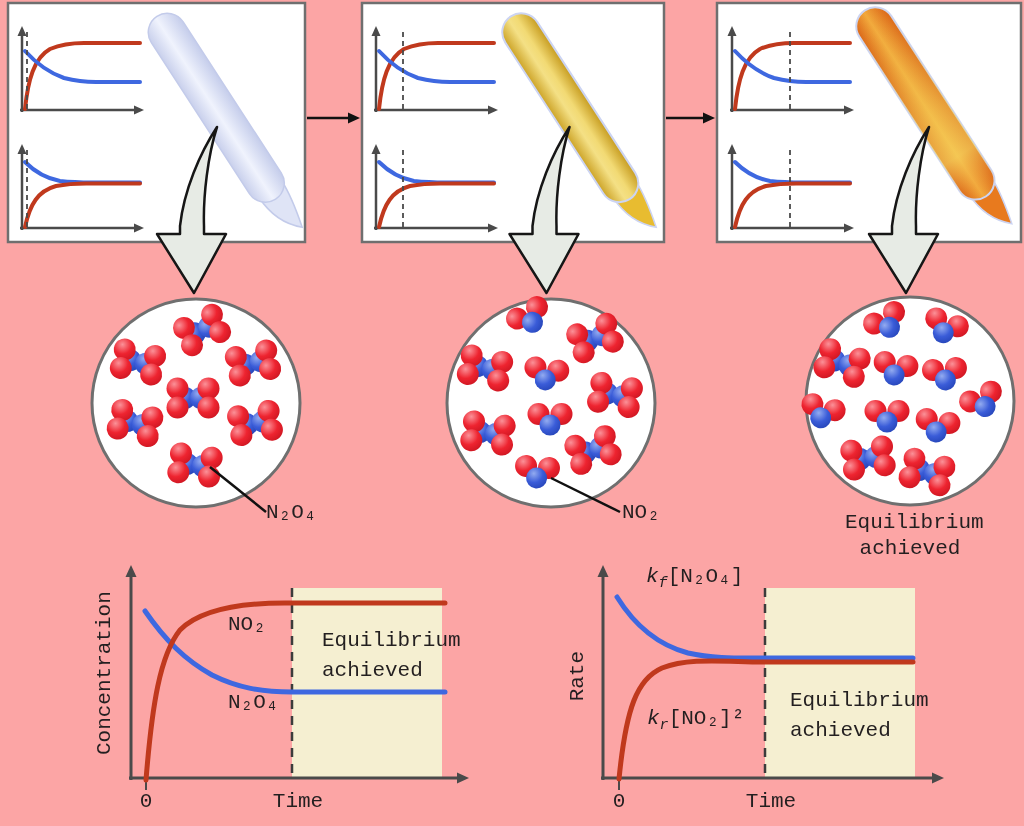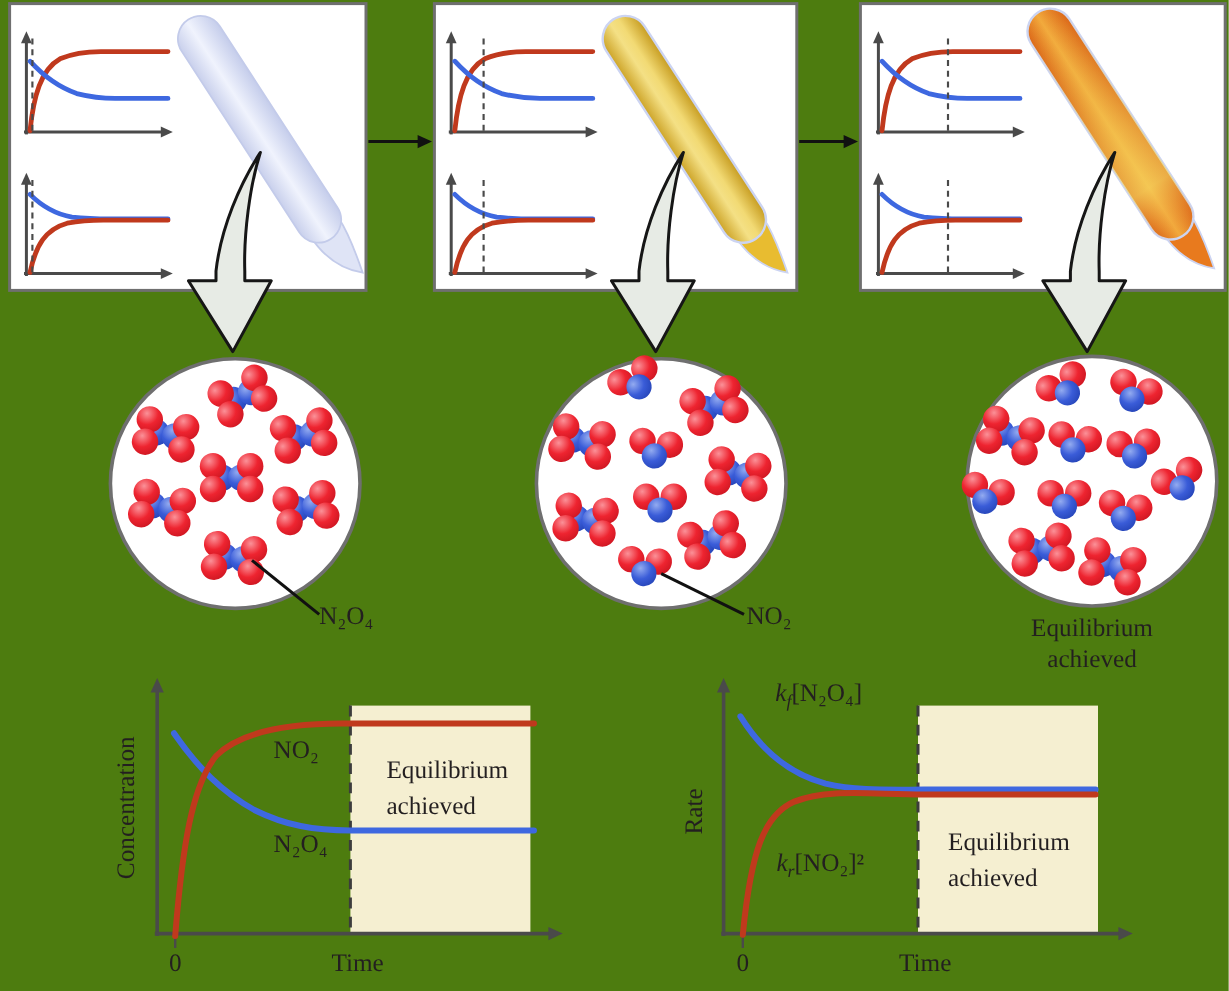--- a/index.html
+++ b/index.html
@@ -1,17 +1,17 @@
 <!DOCTYPE html>
 <html><head>
 <meta charset="utf-8">
 <style>
   html,body{margin:0;padding:0;background:#ffffff;}
-  .fig{position:relative;width:1024px;height:826px;background:#4d7c0f;
-       font-family:Liberation Serif, serif;color:#231f20;overflow:hidden;}
+  .fig{position:relative;width:1024px;height:826px;background:#fca5a5;
+       font-family:Liberation Mono, monospace;color:#231f20;overflow:hidden;}
   .layer{position:absolute;left:0;top:0;}
   .lbl{position:absolute;font-size:21px;line-height:1.25;white-space:nowrap;}
   .lbl.wrap{white-space:normal;}
   .lbl.center{text-align:center;}
   .rot{transform:rotate(-90deg);}
   .klbl i{font-style:italic;}
   .klbl sub{font-size:15px;font-style:italic;}
 </style>
 </head>
 <body>

